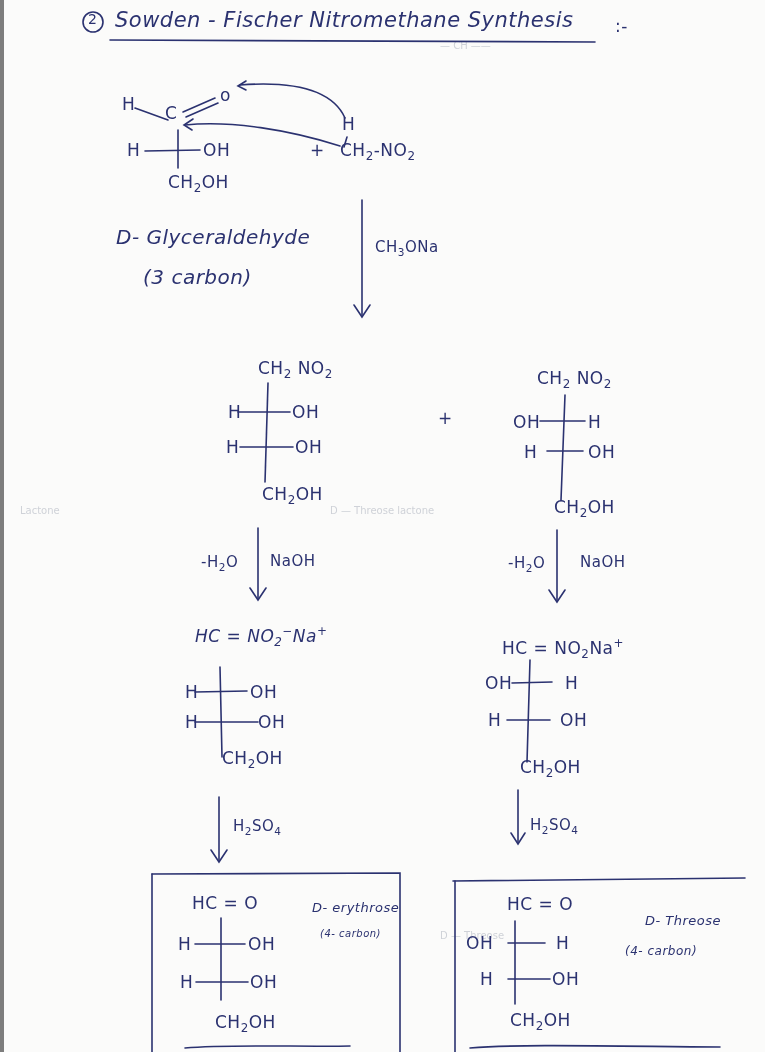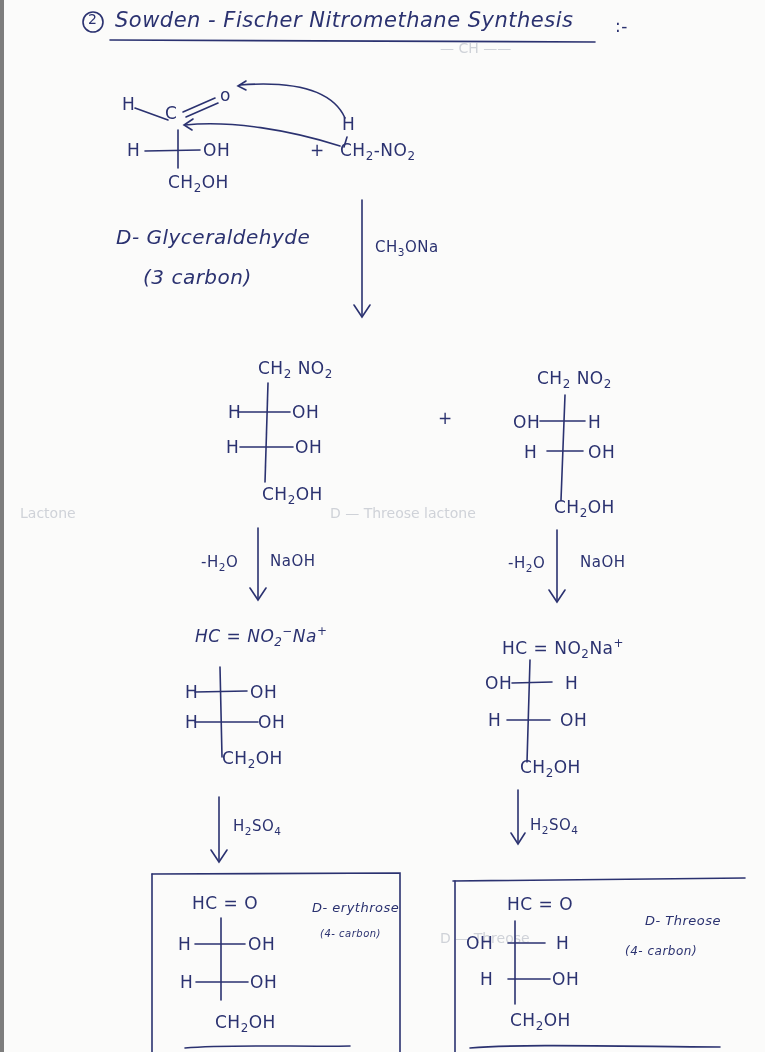--- a/index.html
+++ b/index.html
@@ -11,21 +11,21 @@
     color: #2e3470;
   }
   .page { position: absolute; left: 0; top: 0; width: 765px; height: 1052px; }
   .left-edge { position: absolute; left: 0; top: 0; width: 4px; height: 1052px; background: #7d7d7d; }
   .hw { position: absolute; white-space: nowrap; color: #2b3270; font-family: "DejaVu Sans", sans-serif; font-size: 17px; letter-spacing: 0.5px; }
   .title { font-size: 21px; font-style: italic; }
   .small { font-size: 12px; font-style: italic; }
   .label { font-size: 20px; font-style: italic; }
   .reagent { font-size: 15px; }
   svg.draw { position: absolute; left: 0; top: 0; width: 765px; height: 1052px; }
-  .faint { position: absolute; color: #cfd2d8; font-size: 14px; white-space: nowrap; }
+  .faint { position: absolute; color: #cfd2d8; font-size: 10px; white-space: nowrap; }
   sub { font-size: 0.7em; }
   sup { font-size: 0.7em; }
 </style>
 </head>
 <body>
 
 <div class="page">
   <div class="left-edge"></div>
 
   <div class="faint" style="left:440px;top:40px;">— CH ——</div>

